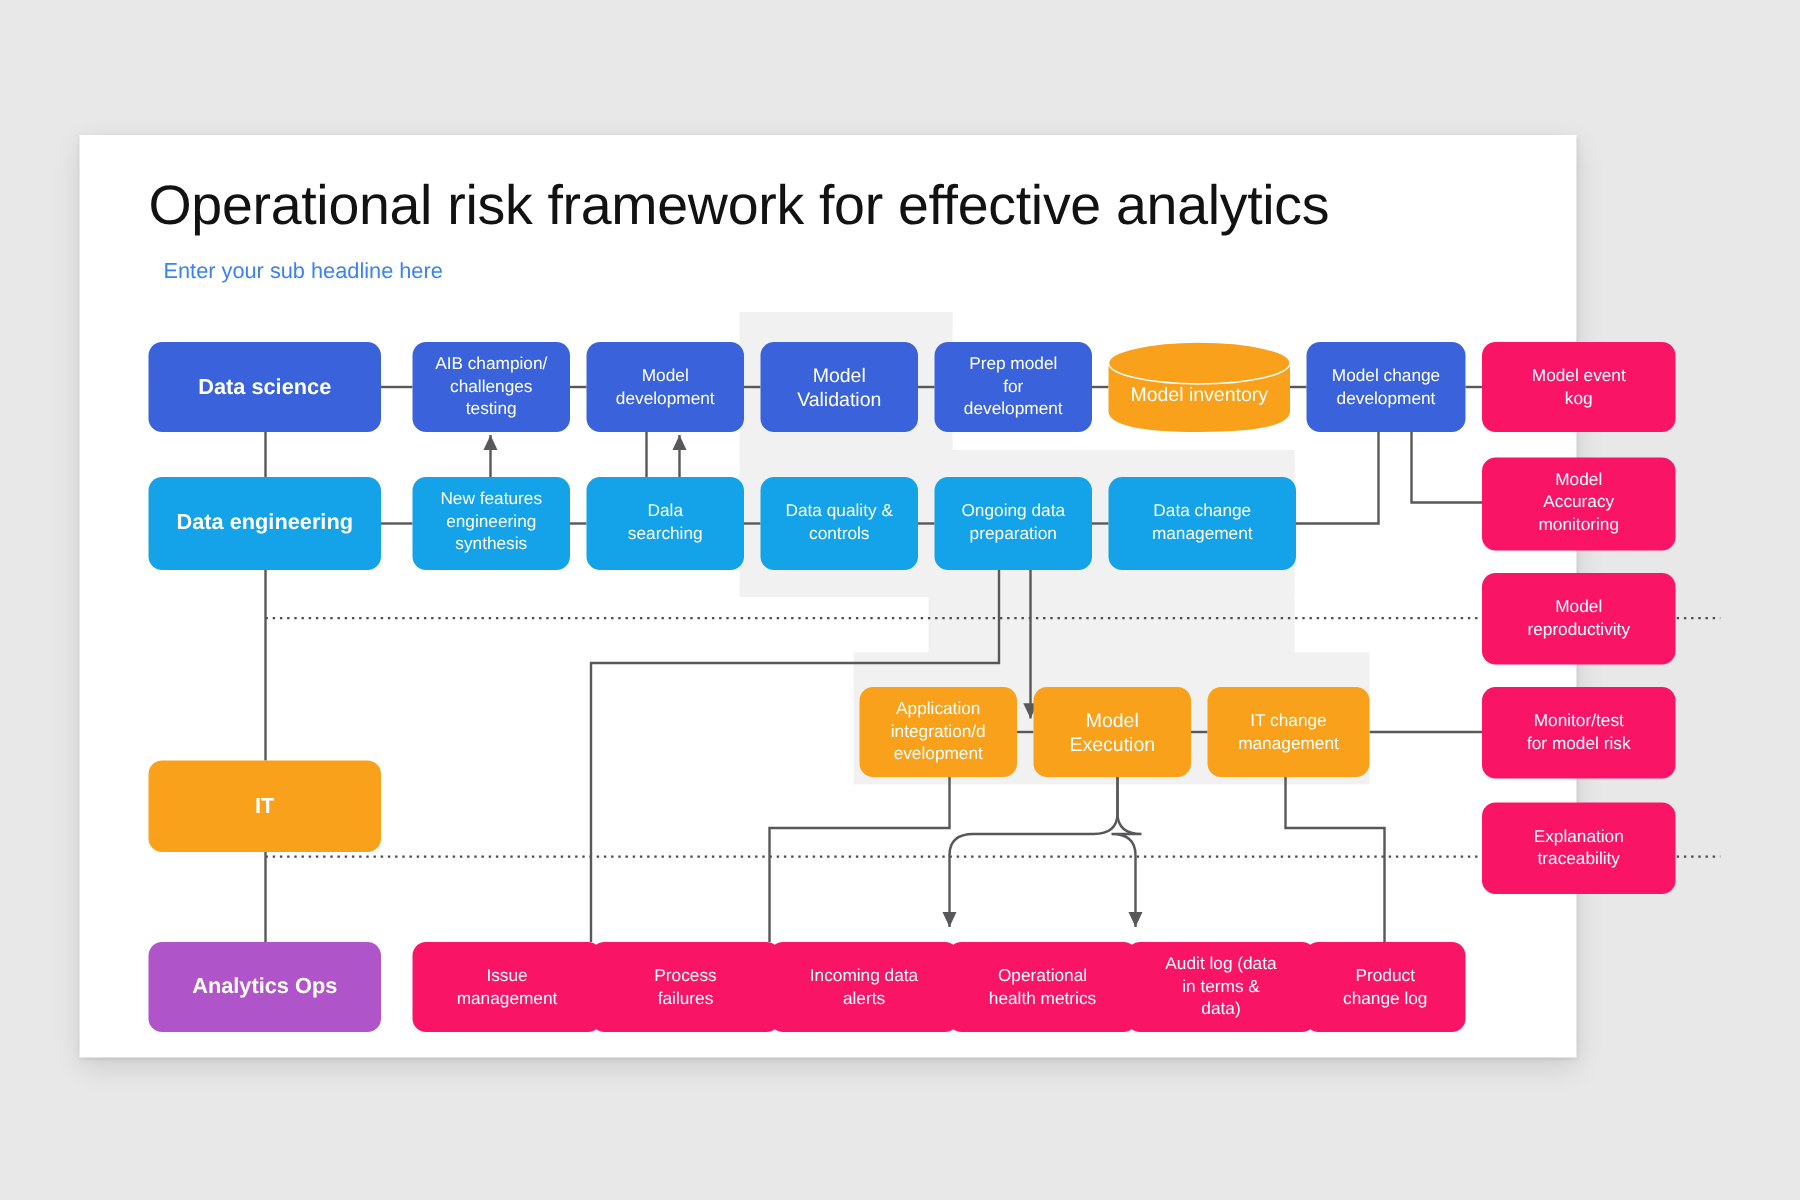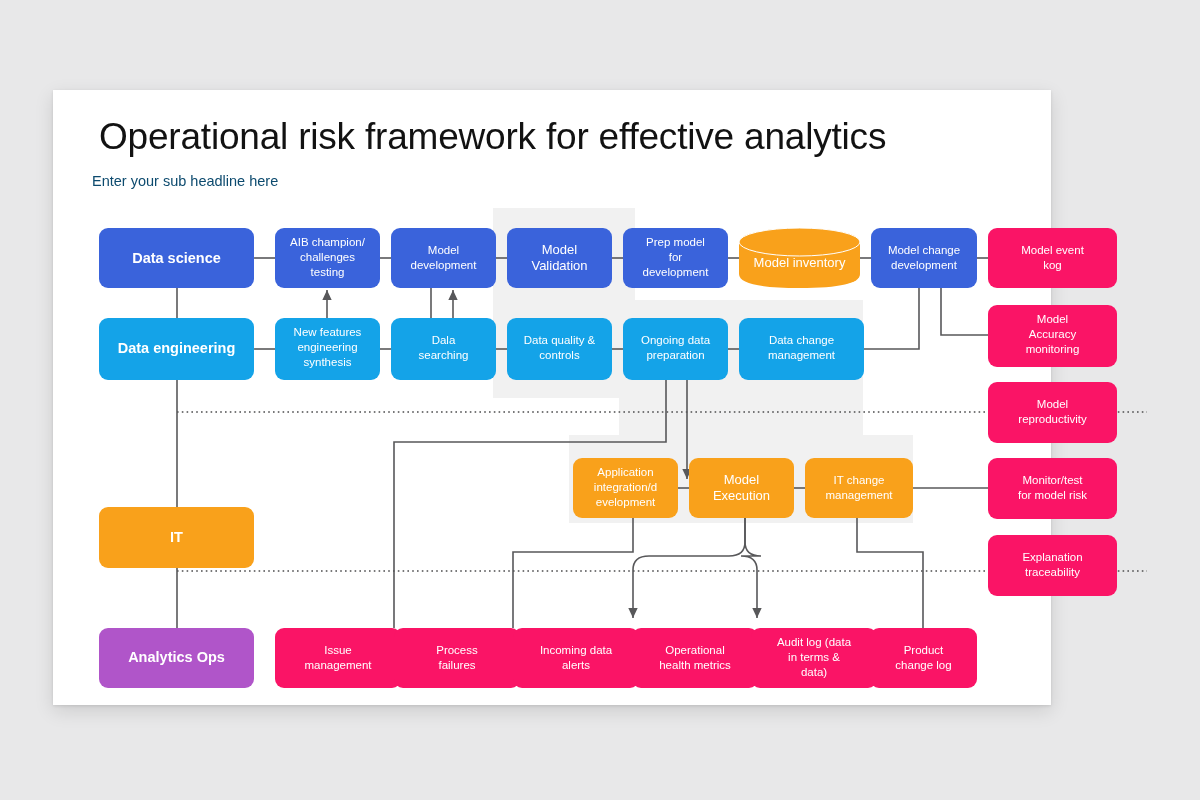--- a/index.html
+++ b/index.html
@@ -14,22 +14,22 @@
     background:#ffffff;
     box-shadow:0 6px 18px rgba(0,0,0,0.12), 0 1px 3px rgba(0,0,0,0.10);
     text-align:center;
   }
   #title{
     position:absolute;left:46px;top:26px;
     font-size:37px;color:#121212;font-weight:400;letter-spacing:-0.2px;
     white-space:nowrap;
   }
   #subtitle{
-    position:absolute;left:39px;top:83px;
-    font-size:14.5px;color:#0c4a6e;white-space:nowrap;
+    position:absolute;left:56px;top:83px;
+    font-size:14.5px;color:#3b82f6;white-space:nowrap;
   }
   #canvas{position:absolute;left:0;top:0;width:1094px;height:615px;}
   .nodetext{
     fill:#ffffff;font-family:"Liberation Sans","DejaVu Sans",sans-serif;
     text-anchor:middle;dominant-baseline:middle;
   }
   .t-sm{font-size:11.5px;}
   .t-md{font-size:13px;}
   .t-lead{font-size:14.5px;font-weight:bold;}
   .lnk{stroke:#58585a;stroke-width:1.6;fill:none;}

